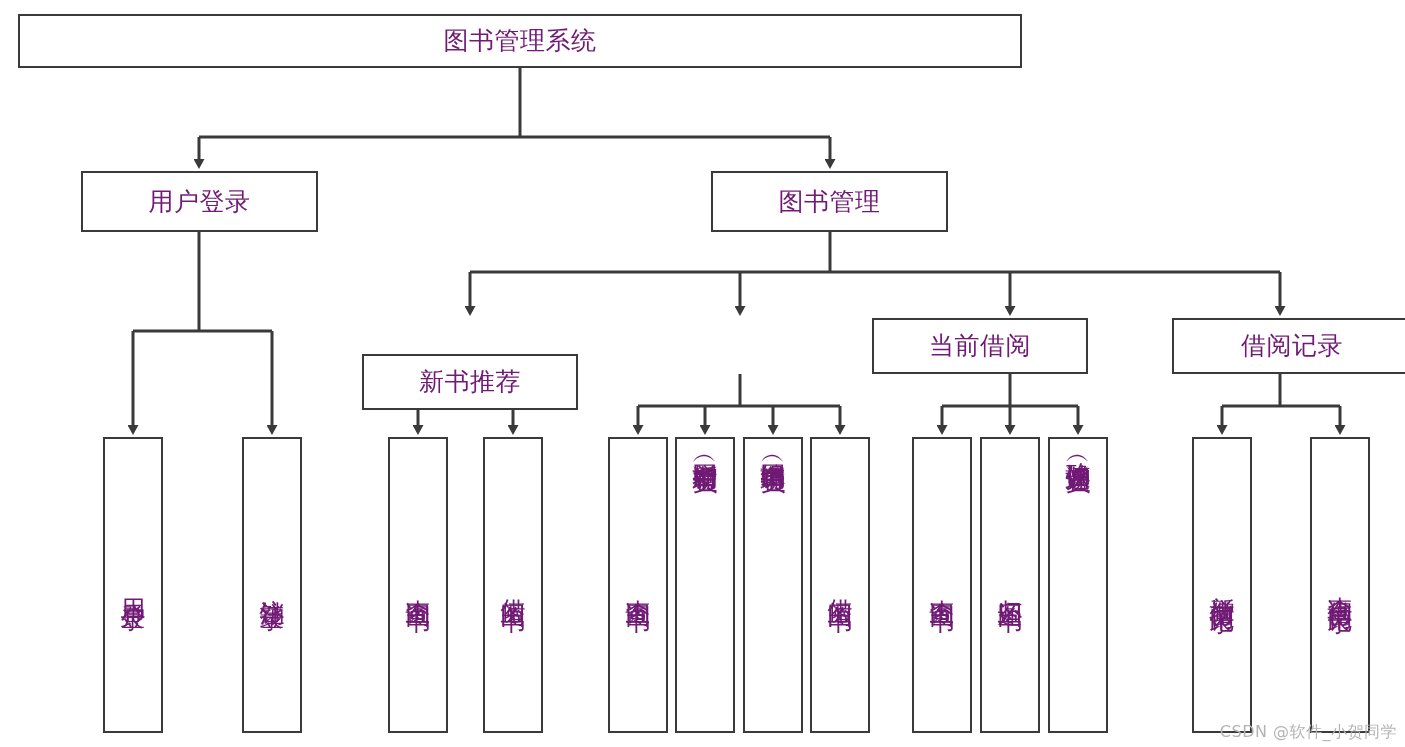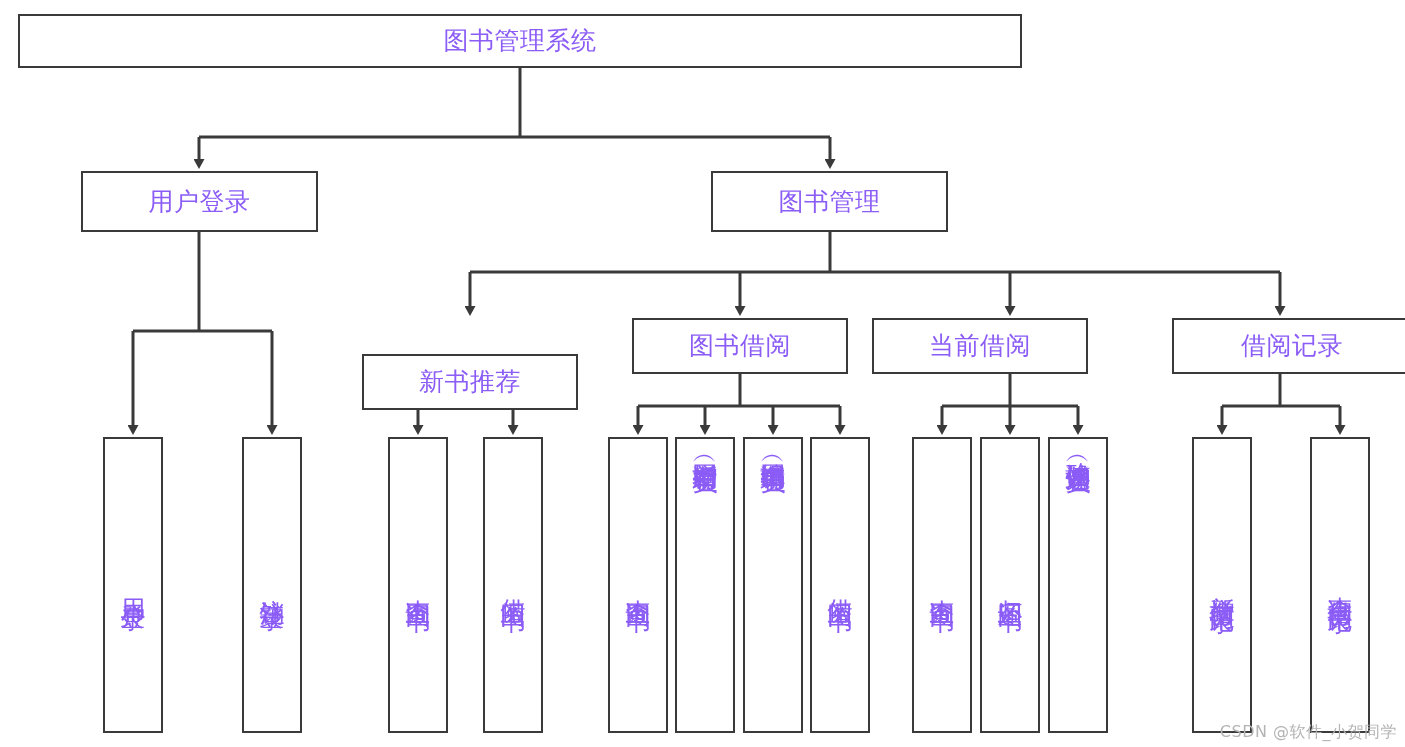--- a/index.html
+++ b/index.html
@@ -26,21 +26,21 @@
     pointer-events: none;
   }
   .node {
     position: absolute;
     box-sizing: border-box;
     border: 2.4px solid #3a3a3a;
     background: #ffffff;
     display: flex;
     align-items: center;
     justify-content: center;
-    color: #8b5cf6;
+    color: #701a75;
   }
   .node .lbl {
     display: block;
     text-align: center;
     line-height: 1.18;
     white-space: nowrap;
   }
   
   .h-node .lbl {
     font-size: 25px;
@@ -146,23 +146,20 @@
   <div class="node h-node" style="left:81px; top:171px; width:237px; height:61px;">
     <span class="lbl">用户登录</span>
   </div>
   <div class="node h-node" style="left:711px; top:171px; width:237px; height:61px;">
     <span class="lbl">图书管理</span>
   </div>
 
   <div class="node h-node" style="left:362px; top:318px; width:216px; height:56px;margin-top:36px;">
     <span class="lbl">新书推荐</span>
   </div>
-  <div class="node h-node" style="left:632px; top:318px; width:216px; height:56px;">
-    <span class="lbl">图书借阅</span>
-  </div>
   <div class="node h-node" style="left:872px; top:318px; width:216px; height:56px;">
     <span class="lbl">当前借阅</span>
   </div>
   <div class="node h-node" style="left:1172px; top:318px; width:240px; height:56px;">
     <span class="lbl">借阅记录</span>
   </div>
 
   <div class="node v-node mid-text" style="left:103px; top:437px; width:60px; height:296px;">
     <span class="lbl">用户登录</span>
   </div>

